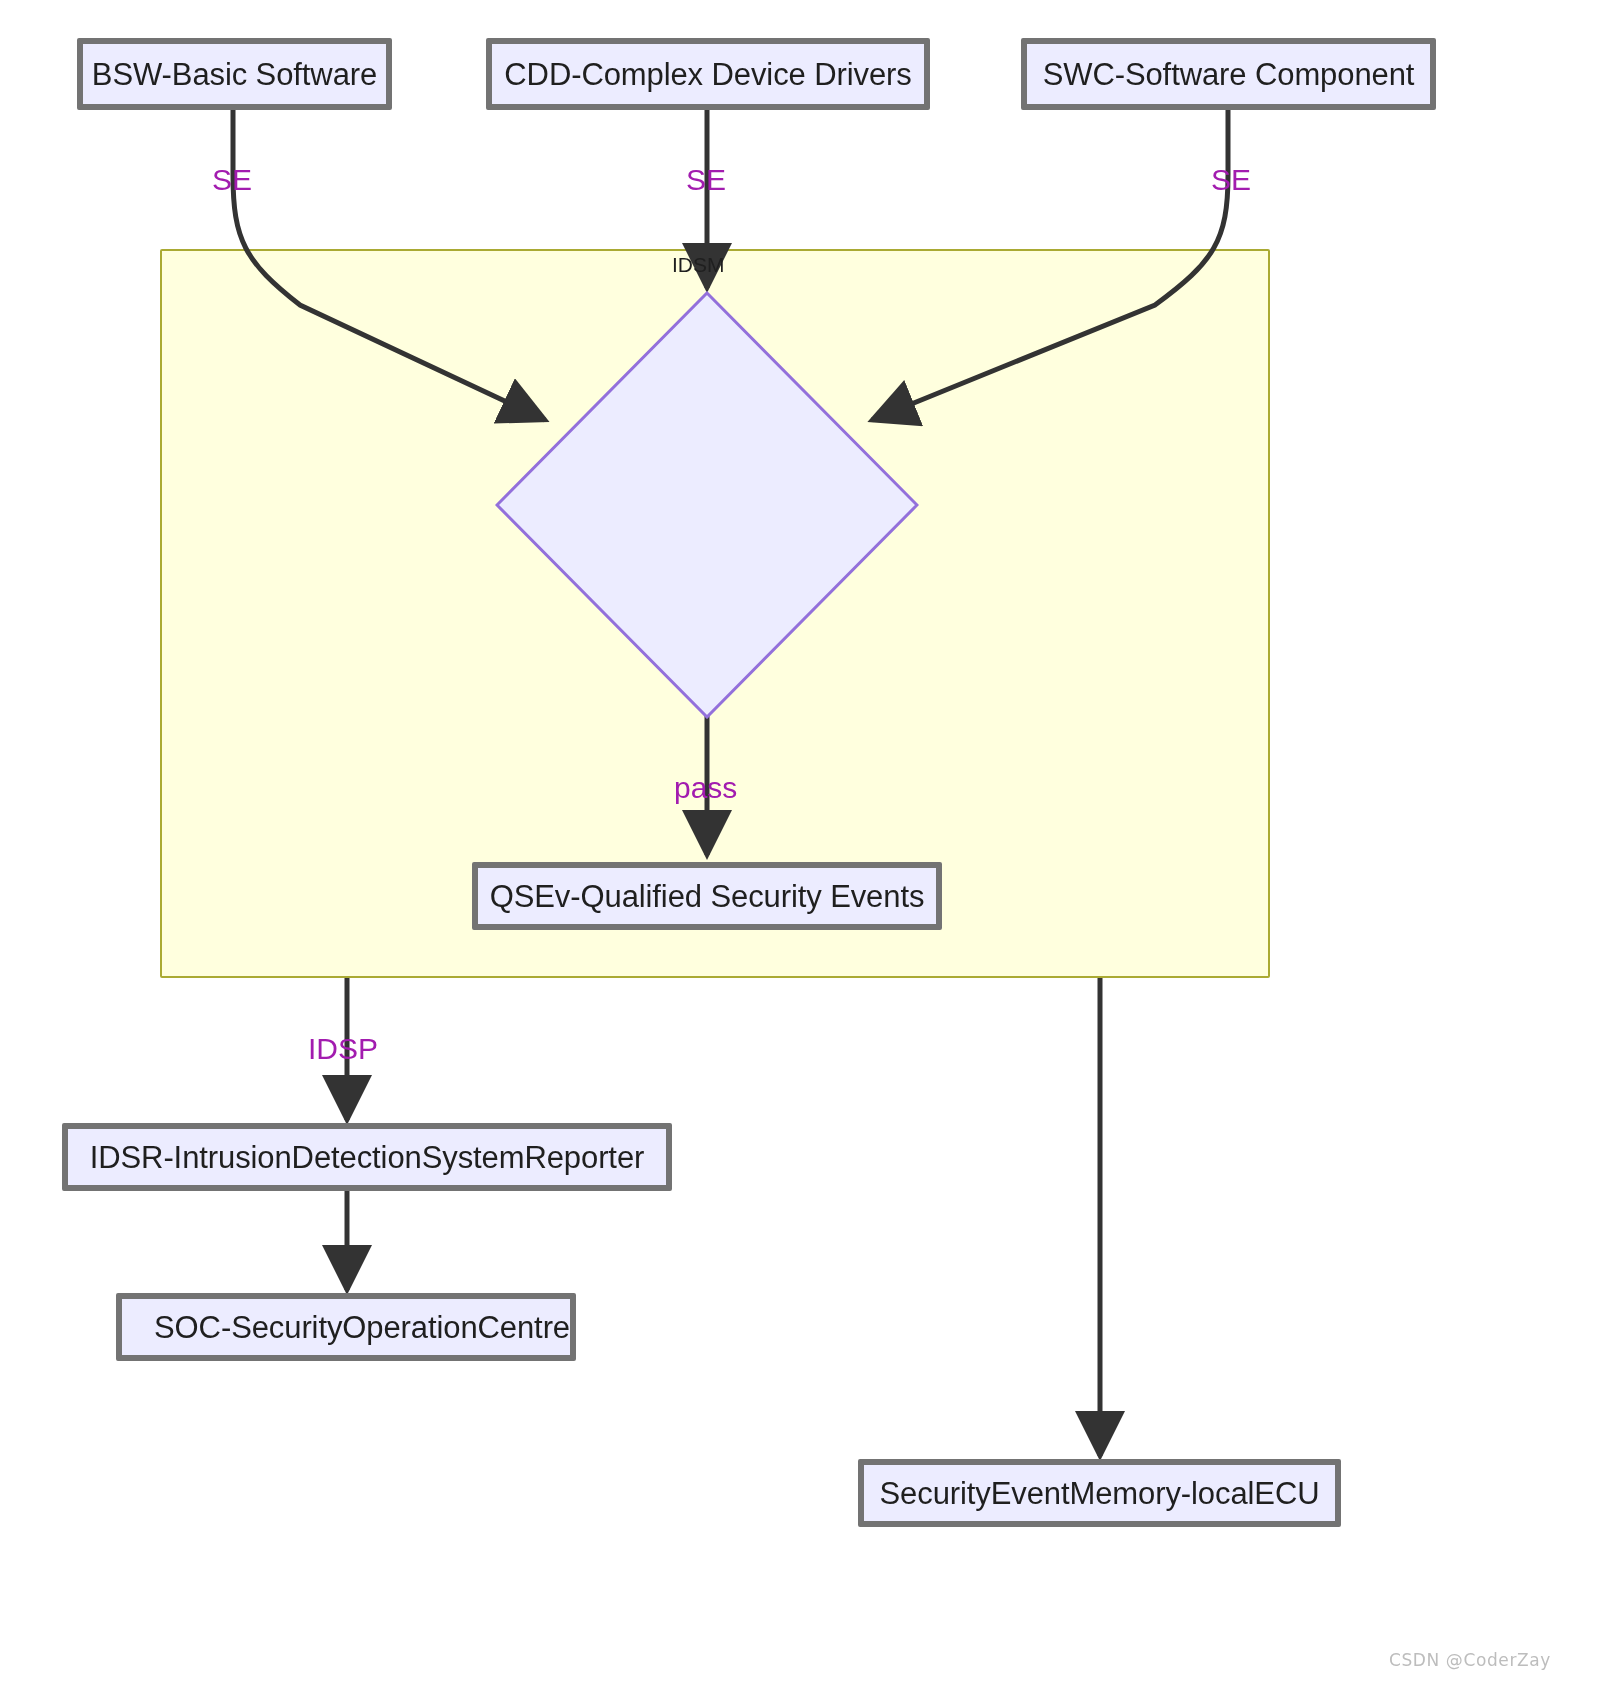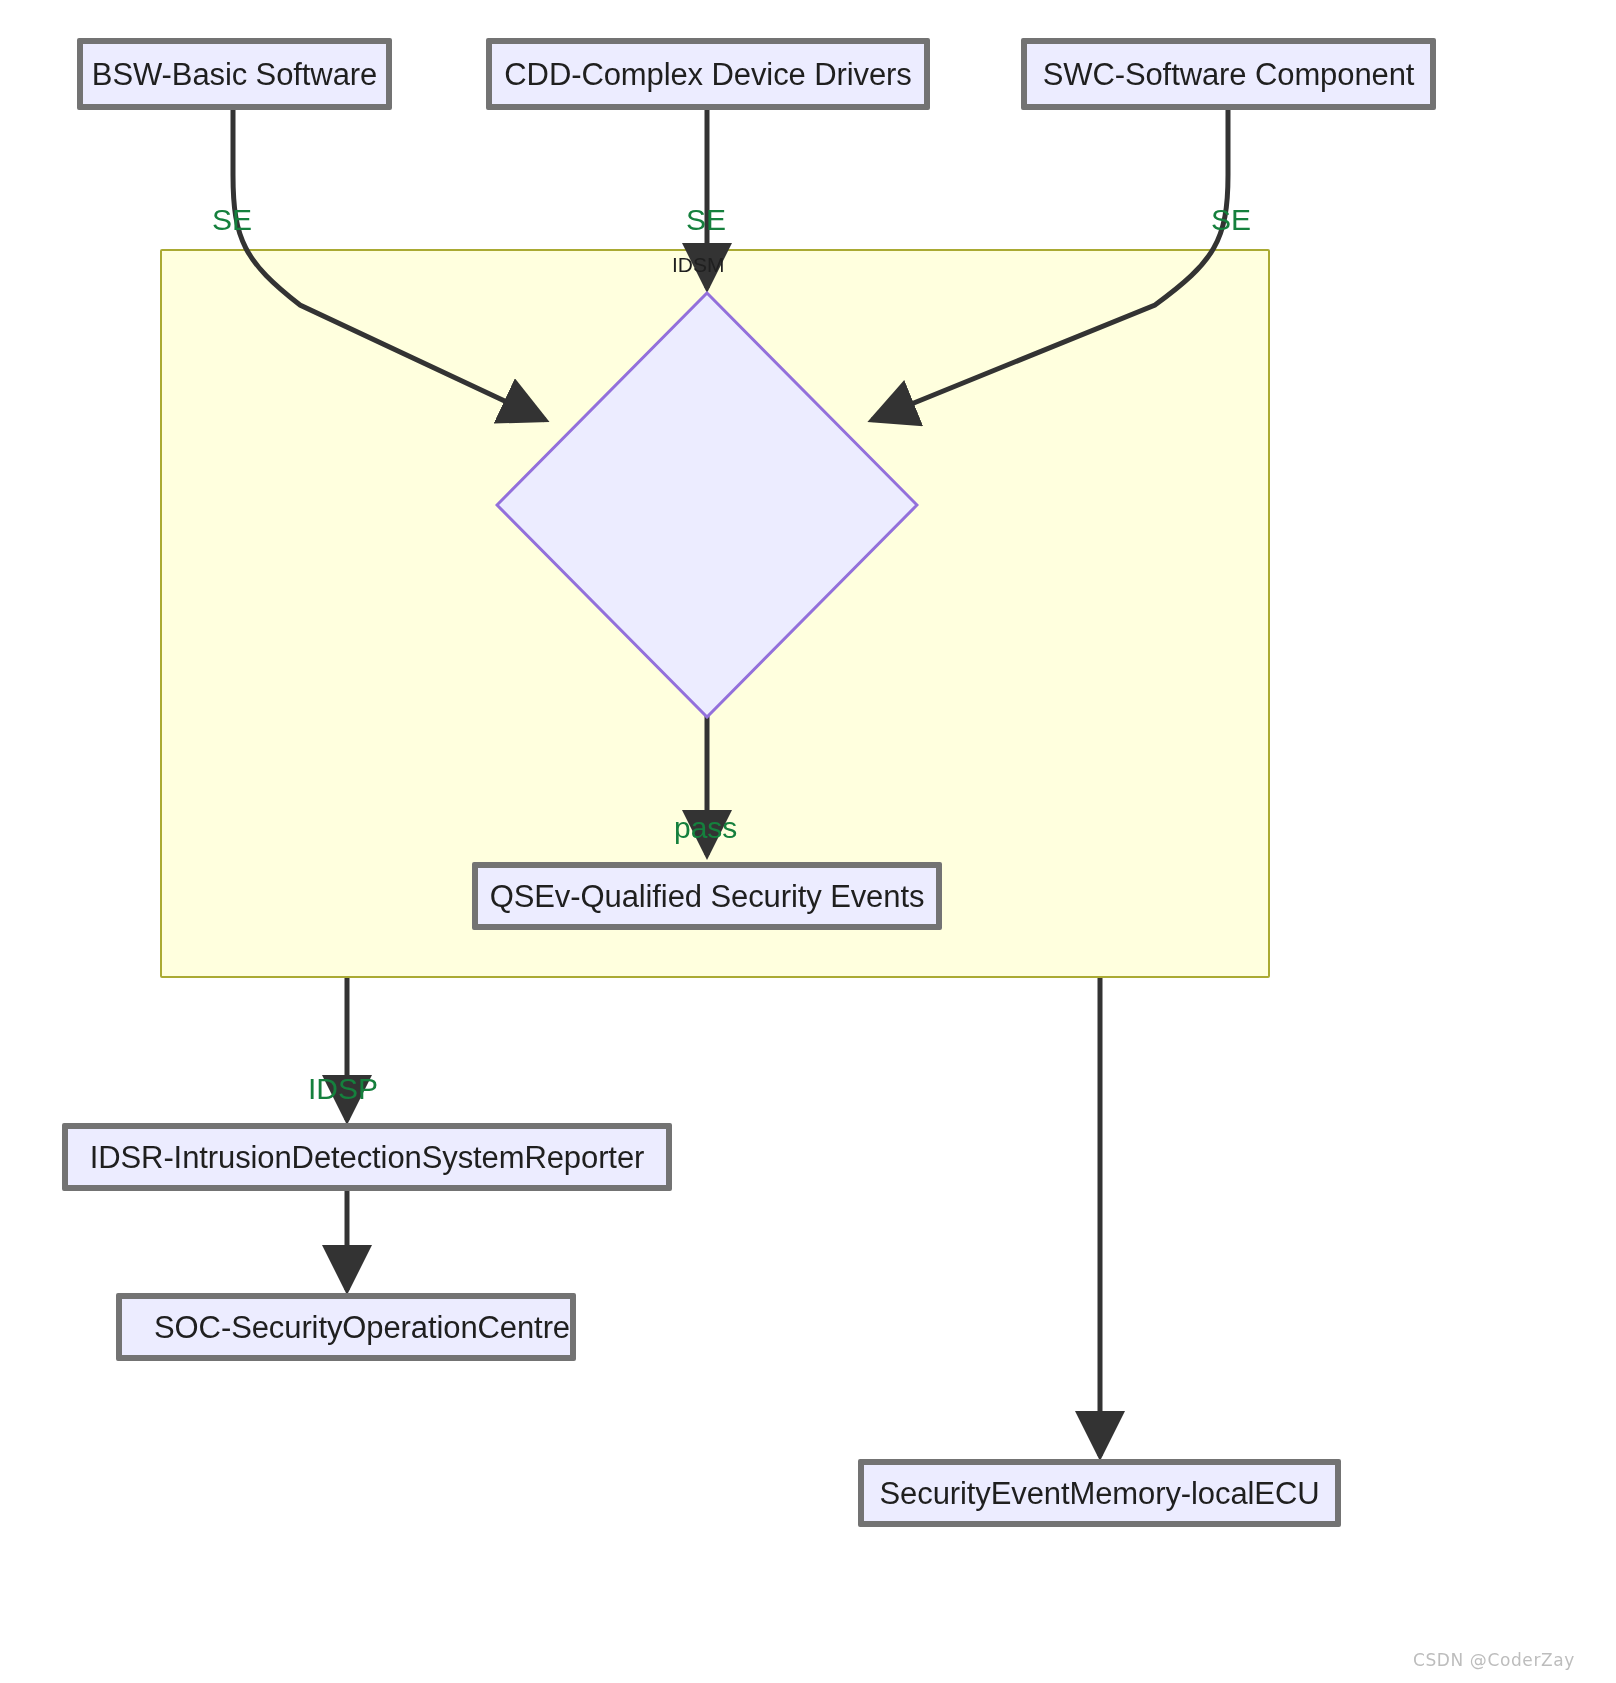--- a/index.html
+++ b/index.html
@@ -63,41 +63,39 @@
     width: 100%;
     transform: translateY(-50%);
     text-align: center;
     font-size: 31px;
     color: #1f1f1f;
     white-space: nowrap;
   }
   .edge-label {
     position: absolute;
     font-size: 30px;
-    color: #15803d;
+    color: #a21caf;
     background: transparent;
     white-space: nowrap;
     line-height: 1;
-    margin-top: 40px;
   }
   .cluster-label {
     position: absolute;
     font-size: 21px;
     color: #1f1f1f;
     white-space: nowrap;
     line-height: 1;
   }
   .watermark {
     position: absolute;
     font-size: 17px;
     color: #bdbdbd;
     letter-spacing: 0.6px;
     white-space: nowrap;
     font-family: "DejaVu Sans", sans-serif;
-    margin-left: 24px;
   }
 </style>
 </head>
 <body>
 
 <div id="canvas">
 
   <div class="cluster" style="left:160px; top:249px; width:1110px; height:729px;"></div>
 
   <svg id="wires" viewBox="0 0 1616 1683">

